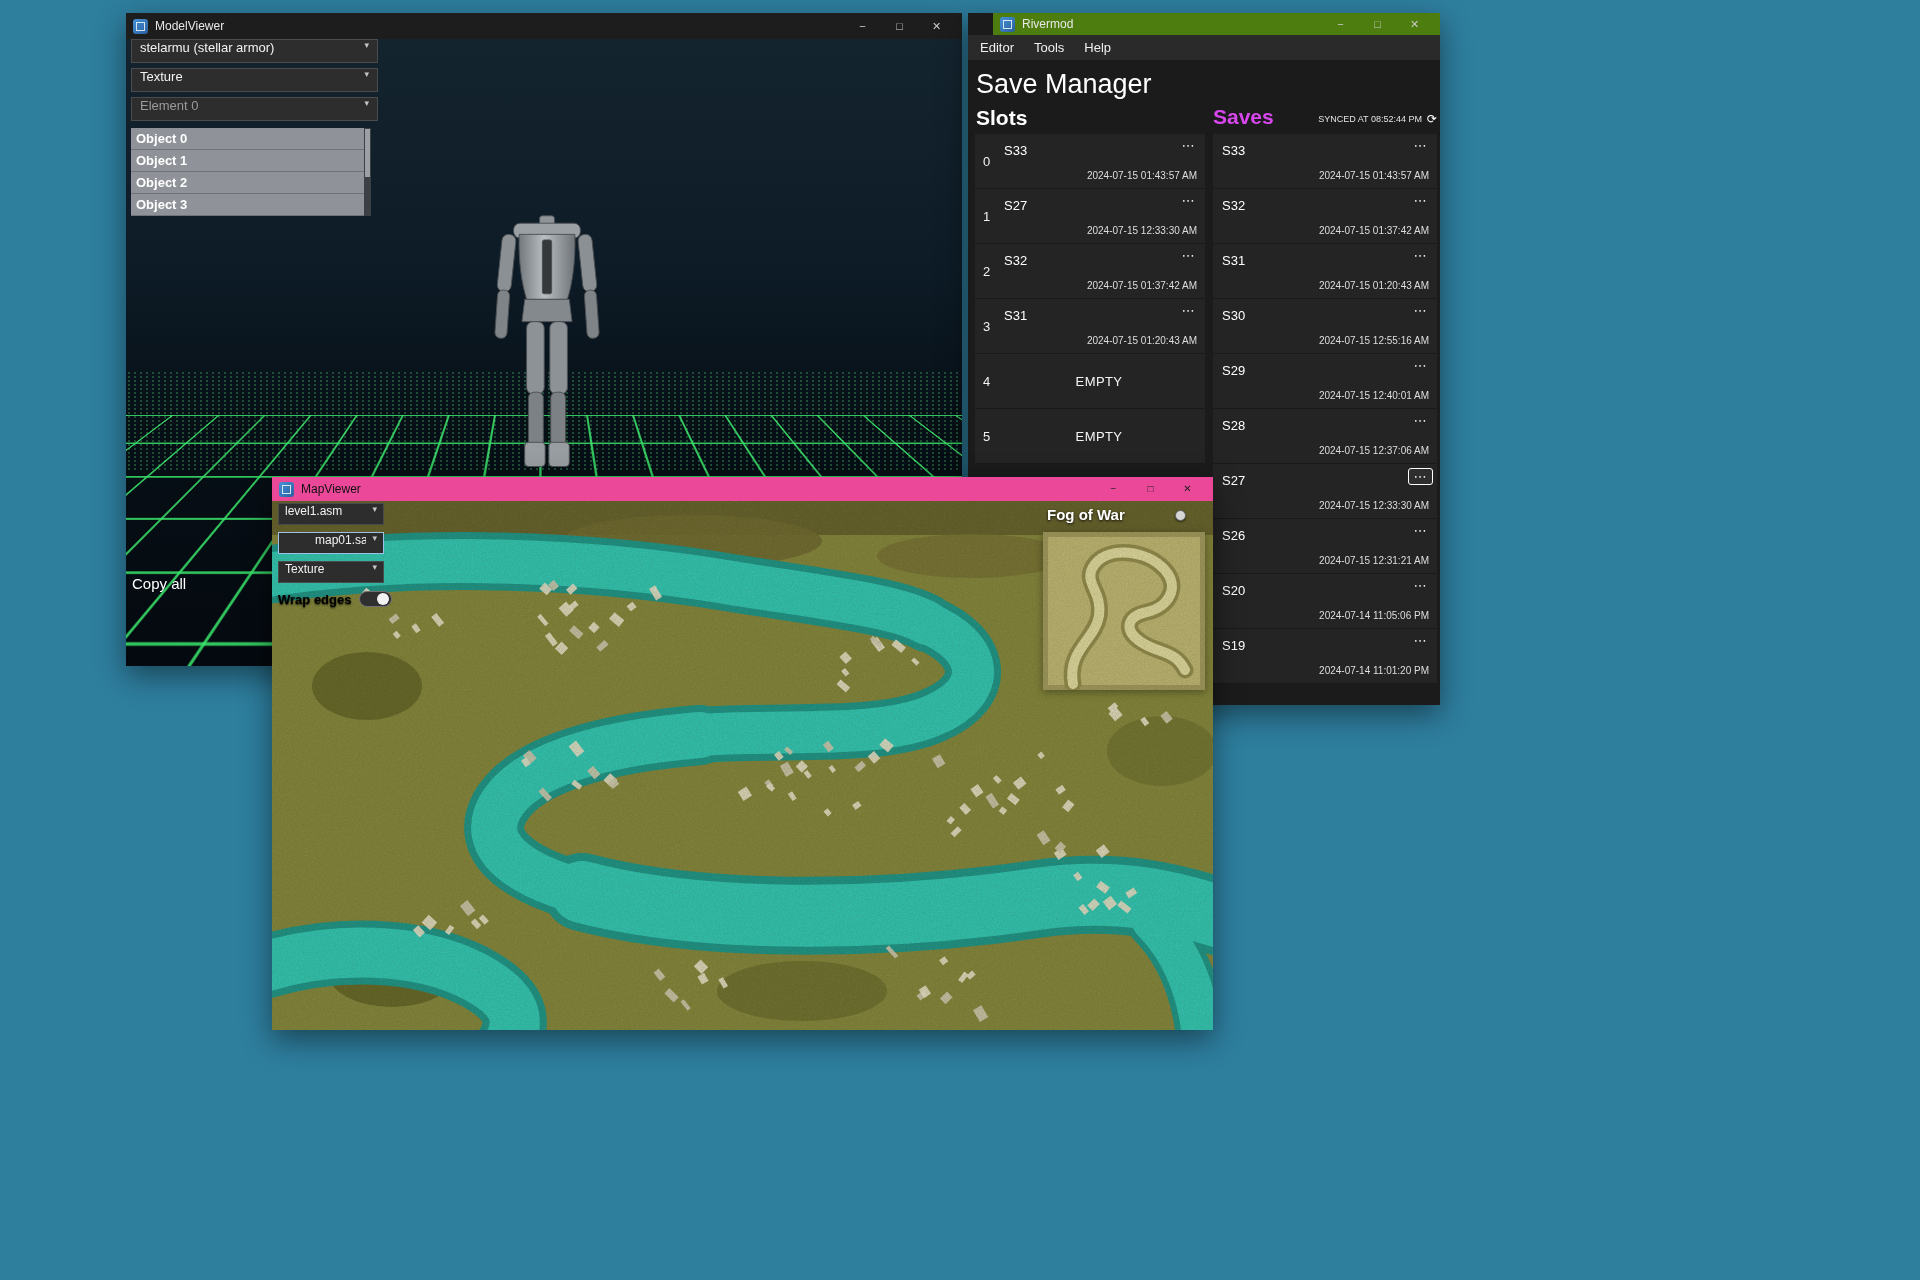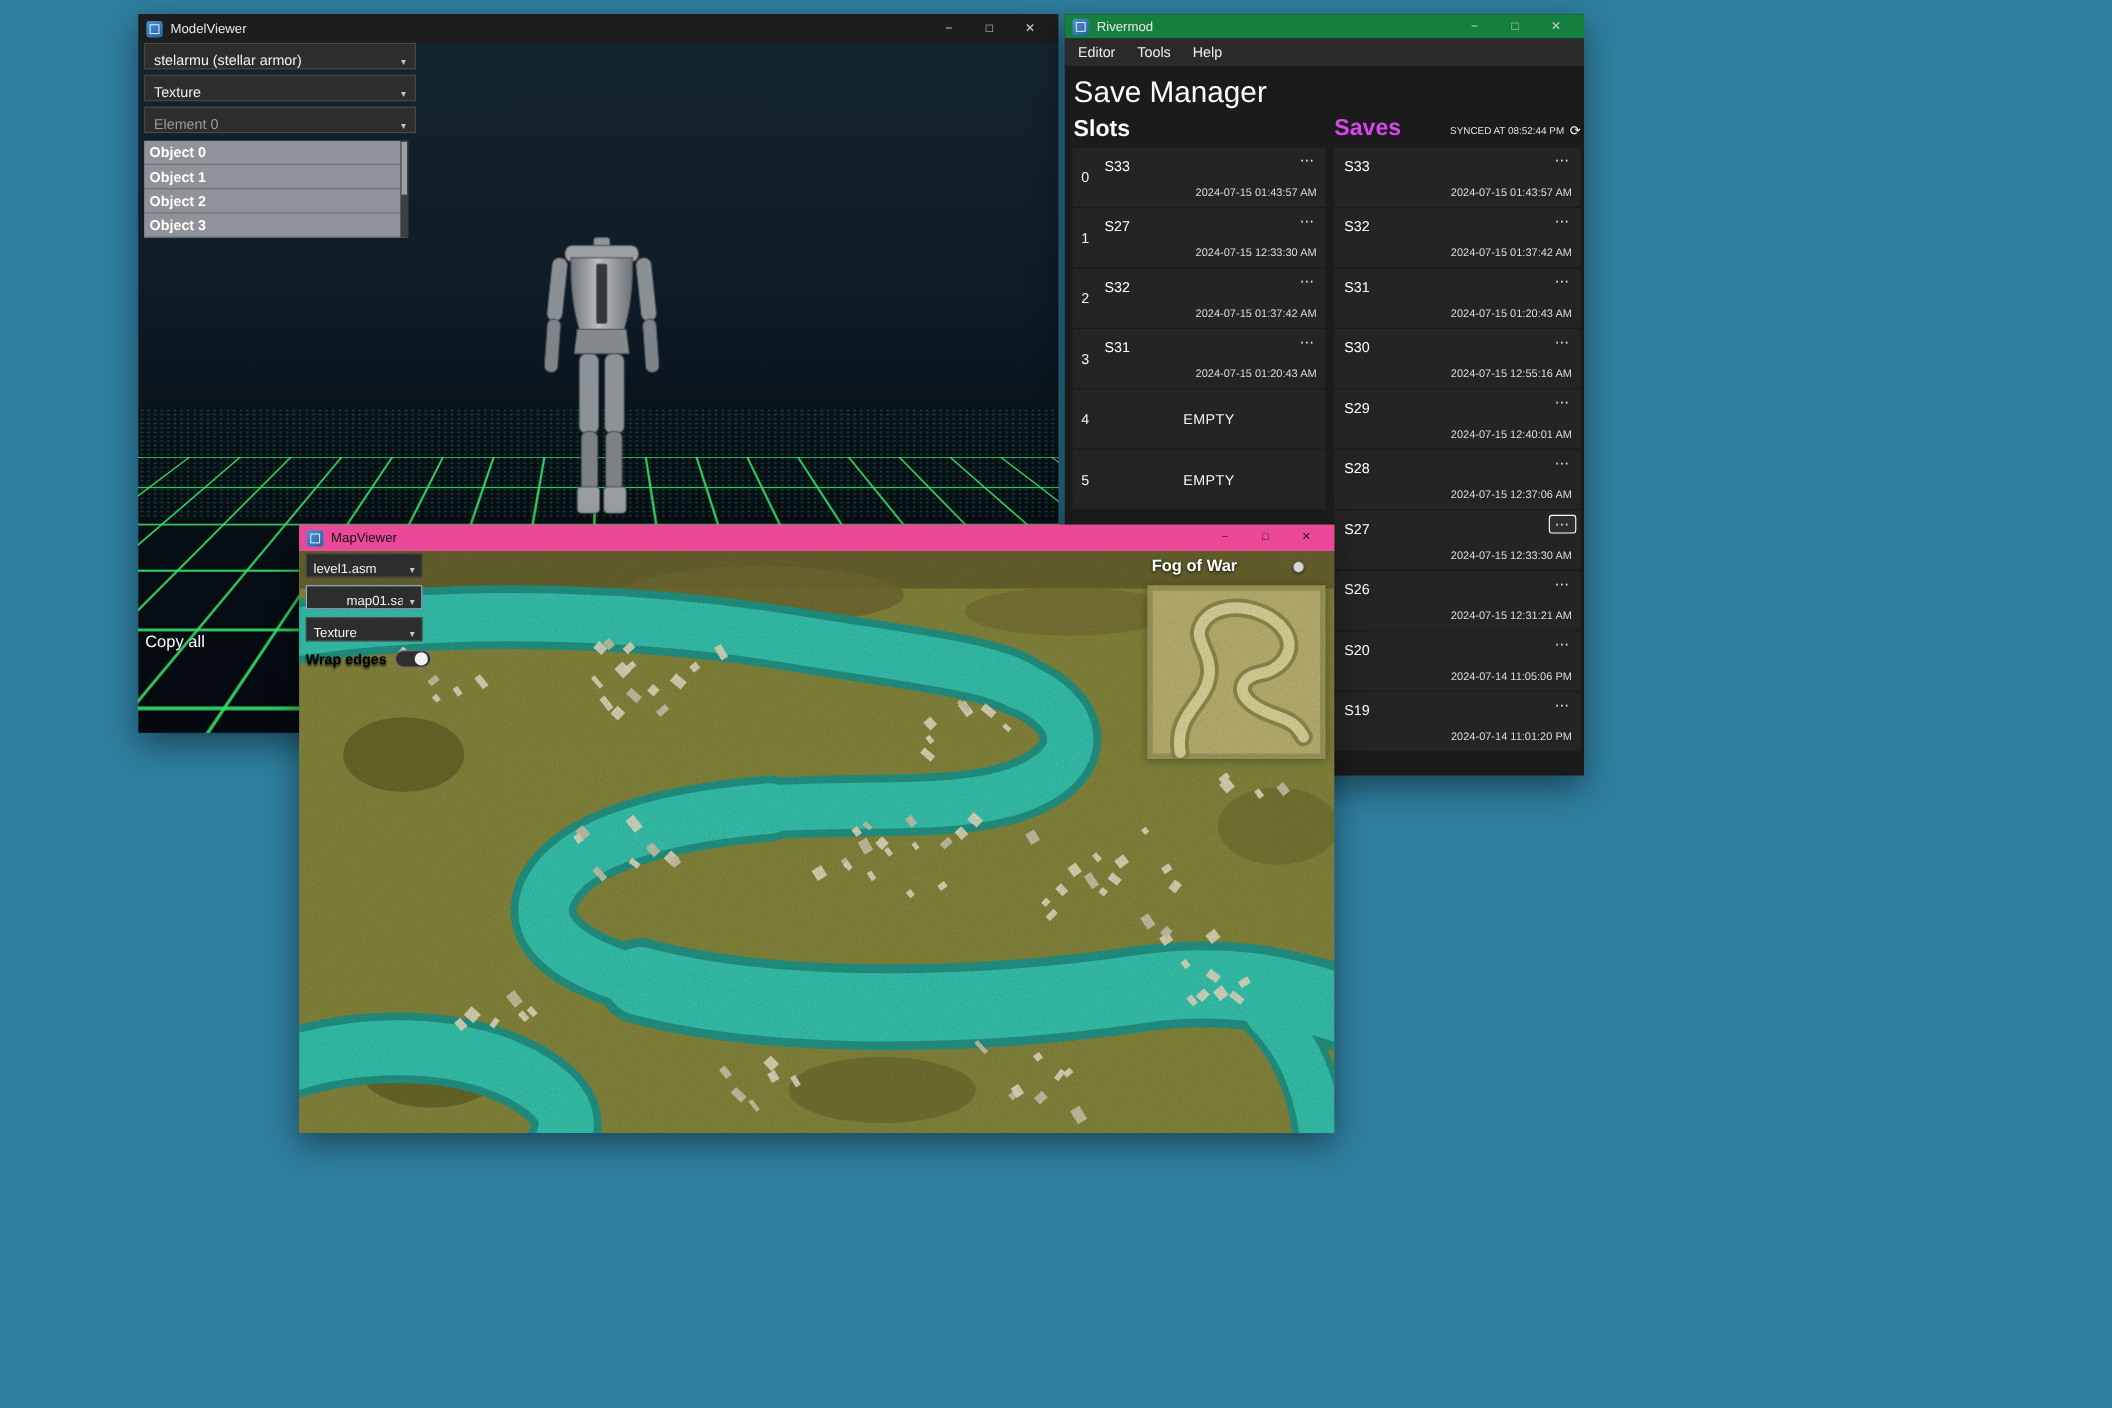--- a/index.html
+++ b/index.html
@@ -27,35 +27,35 @@
   .mv-grid { position:absolute; top:60%; left:-55%; width:210%; height:125%;
     background-image:linear-gradient(rgba(57,228,105,.85) 2px,transparent 2px),
                      linear-gradient(90deg,rgba(57,228,105,.85) 2px,transparent 2px);
     background-size:46px 46px;
     transform:perspective(430px) rotateX(57deg); transform-origin:50% 0; }
   .mv-speckle { position:absolute; left:0; width:100%; top:53%; height:16%;
     background-image:radial-gradient(rgba(90,240,130,.55) 1px,transparent 1.5px);
     background-size:6px 4px; opacity:.5; }
   .mv-model { position:absolute; left:356px; top:168px; }
   .mv-controls { position:absolute; left:5px; top:0; width:247px; }
-  .dd { display:flex; align-items:flex-end; background:#2d2d2d; border:1px solid #4b4b4b;
+  .dd { display:flex; align-items:flex-start; background:#2d2d2d; border:1px solid #4b4b4b;
     color:#f2f2f2; font-size:13px; height:24px; padding:0 8px; margin-bottom:5px; }
   .dd .dd-label { flex:1; white-space:nowrap; overflow:hidden; }
   .dd .chev { font-size:9px; color:#c6c6c6; margin-left:6px; }
   .dd.dim .dd-label { color:#9b9b9b; }
   .mv-list { position:relative; margin-top:7px; width:240px; background:#45474c; }
   .mv-row { height:22px; line-height:21px; background:#8f9298; border-bottom:1px solid #6f7278;
     color:#fff; font-size:13px; font-weight:600; padding-left:5px; }
   .mv-scroll { position:absolute; right:0; top:0; bottom:0; width:7px; background:#3c3f44; }
   .mv-thumb { position:absolute; left:1px; right:1px; top:1px; height:55%; background:#9aa0a6; }
   .mv-copyall { position:absolute; left:6px; top:536px; color:#fff; font-size:15px; cursor:default; }
 
   
   .rm { left:968px; top:13px; width:472px; height:692px; background:#1b1b1b; color:#f0f0f0; z-index:2; }
-  .rm .titlebar { height:22px; background:#15803d; color:#e8e8e8; }
+  .rm .titlebar { height:22px; background:#4d7c0f; color:#e8e8e8;margin-left:25px; }
   .rm .wbtn { height:22px; line-height:22px; color:#c9c9c9; }
   .rm-menubar { position:absolute; top:22px; left:0; right:0; height:25px; background:#2a2a2a;
     display:flex; align-items:center; padding-left:2px; }
   .rm-menu-item { padding:0 10px; font-size:13px; line-height:25px; color:#f0f0f0; }
   .rm-heading { position:absolute; left:8px; top:56px; font-size:27px; font-weight:400; color:#fff; }
   .rm-slots-head { position:absolute; left:8px; top:93px; font-size:21px; font-weight:700; color:#fff; }
   .rm-saves-head { position:absolute; left:245px; top:93px; width:224px; display:flex; align-items:flex-end; gap:5px; }
   .rm-saves-title { font-size:21px; font-weight:700; color:#d946ef; line-height:1; }
   .rm-synced { margin-left:auto; font-size:9px; color:#e2e2e2; padding-bottom:3px; white-space:nowrap;text-align:right; }
   .rm-sync-icon { font-size:12px; color:#fff; padding-bottom:1px; }

